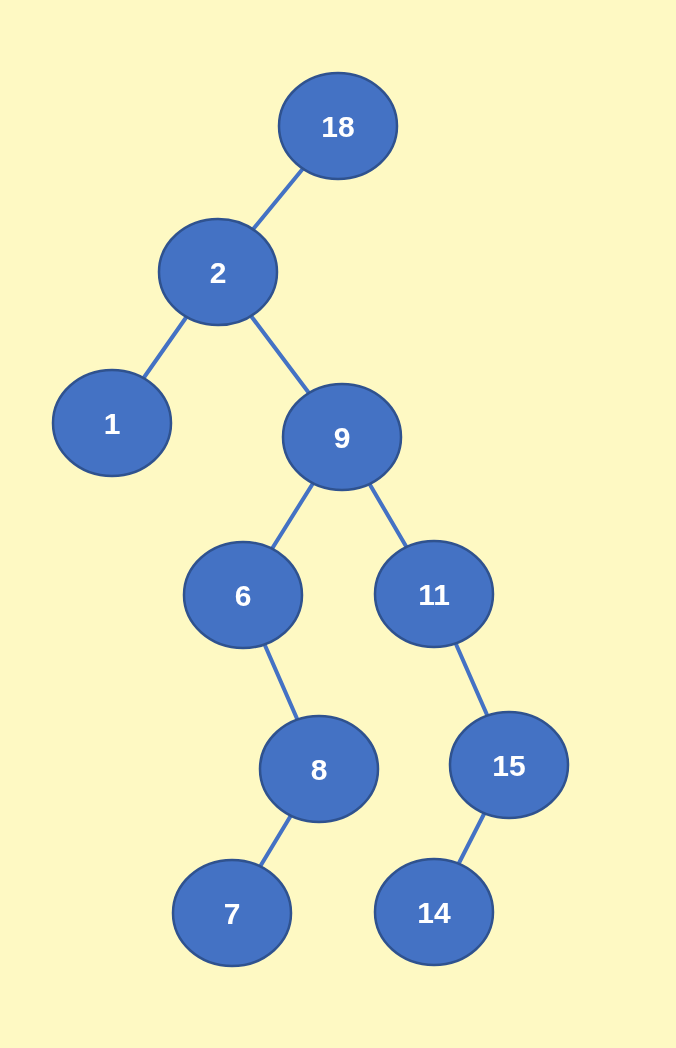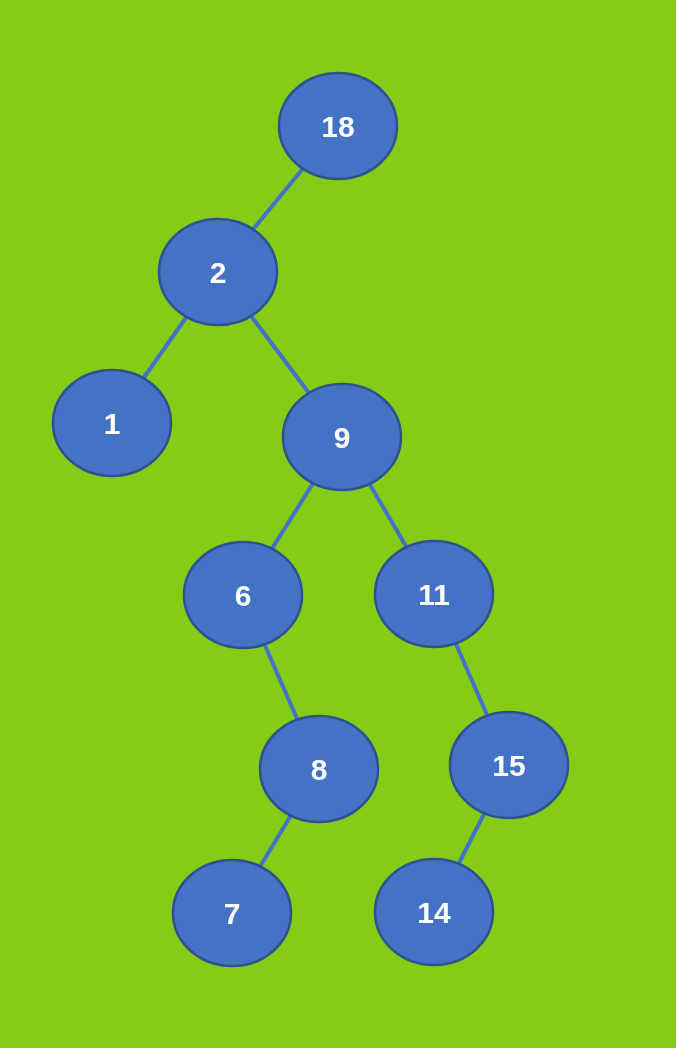--- a/index.html
+++ b/index.html
@@ -4,21 +4,21 @@
 <style>
   html, body {
     margin: 0;
     padding: 0;
     background: #ffffff;
   }
   .canvas {
     position: relative;
     width: 676px;
     height: 1048px;
-    background: #84cc16;
+    background: #fef9c3;
     overflow: hidden;
     font-family: "Liberation Sans", sans-serif;
   }
   svg.tree {
     display: block;
     width: 676px;
     height: 1048px;
   }
   svg.tree text {
     font-family: "Liberation Sans", "DejaVu Sans", sans-serif;

